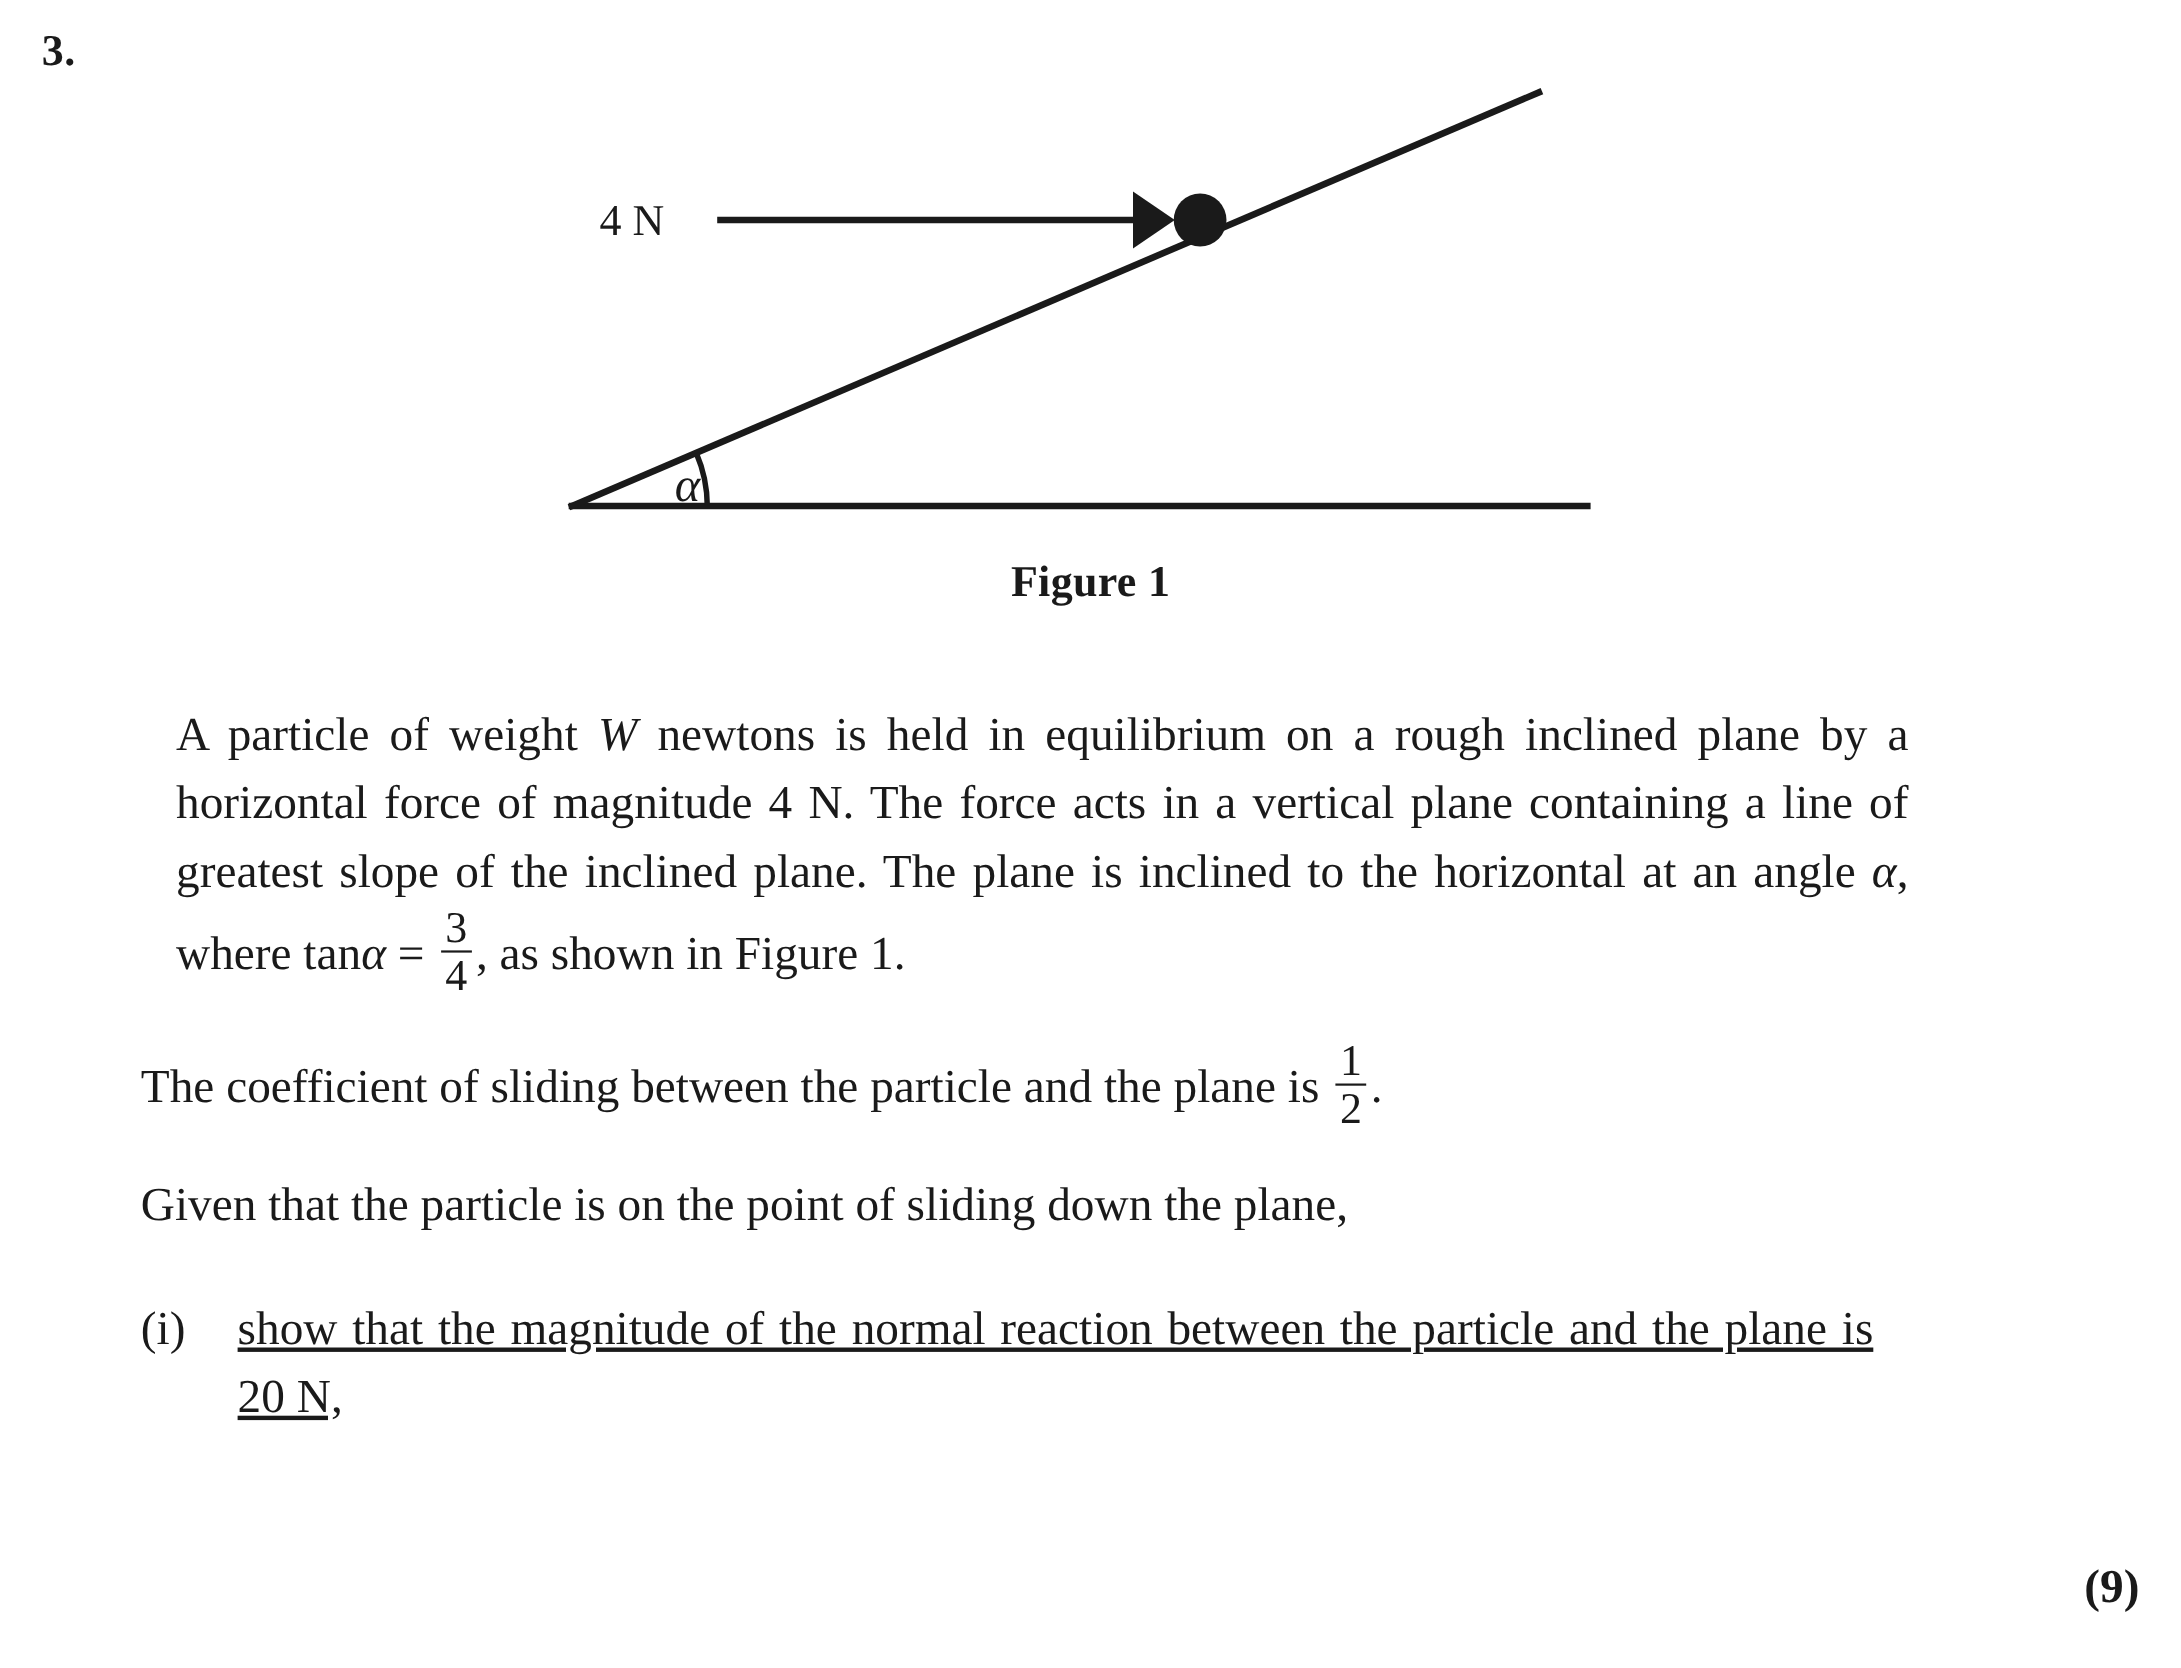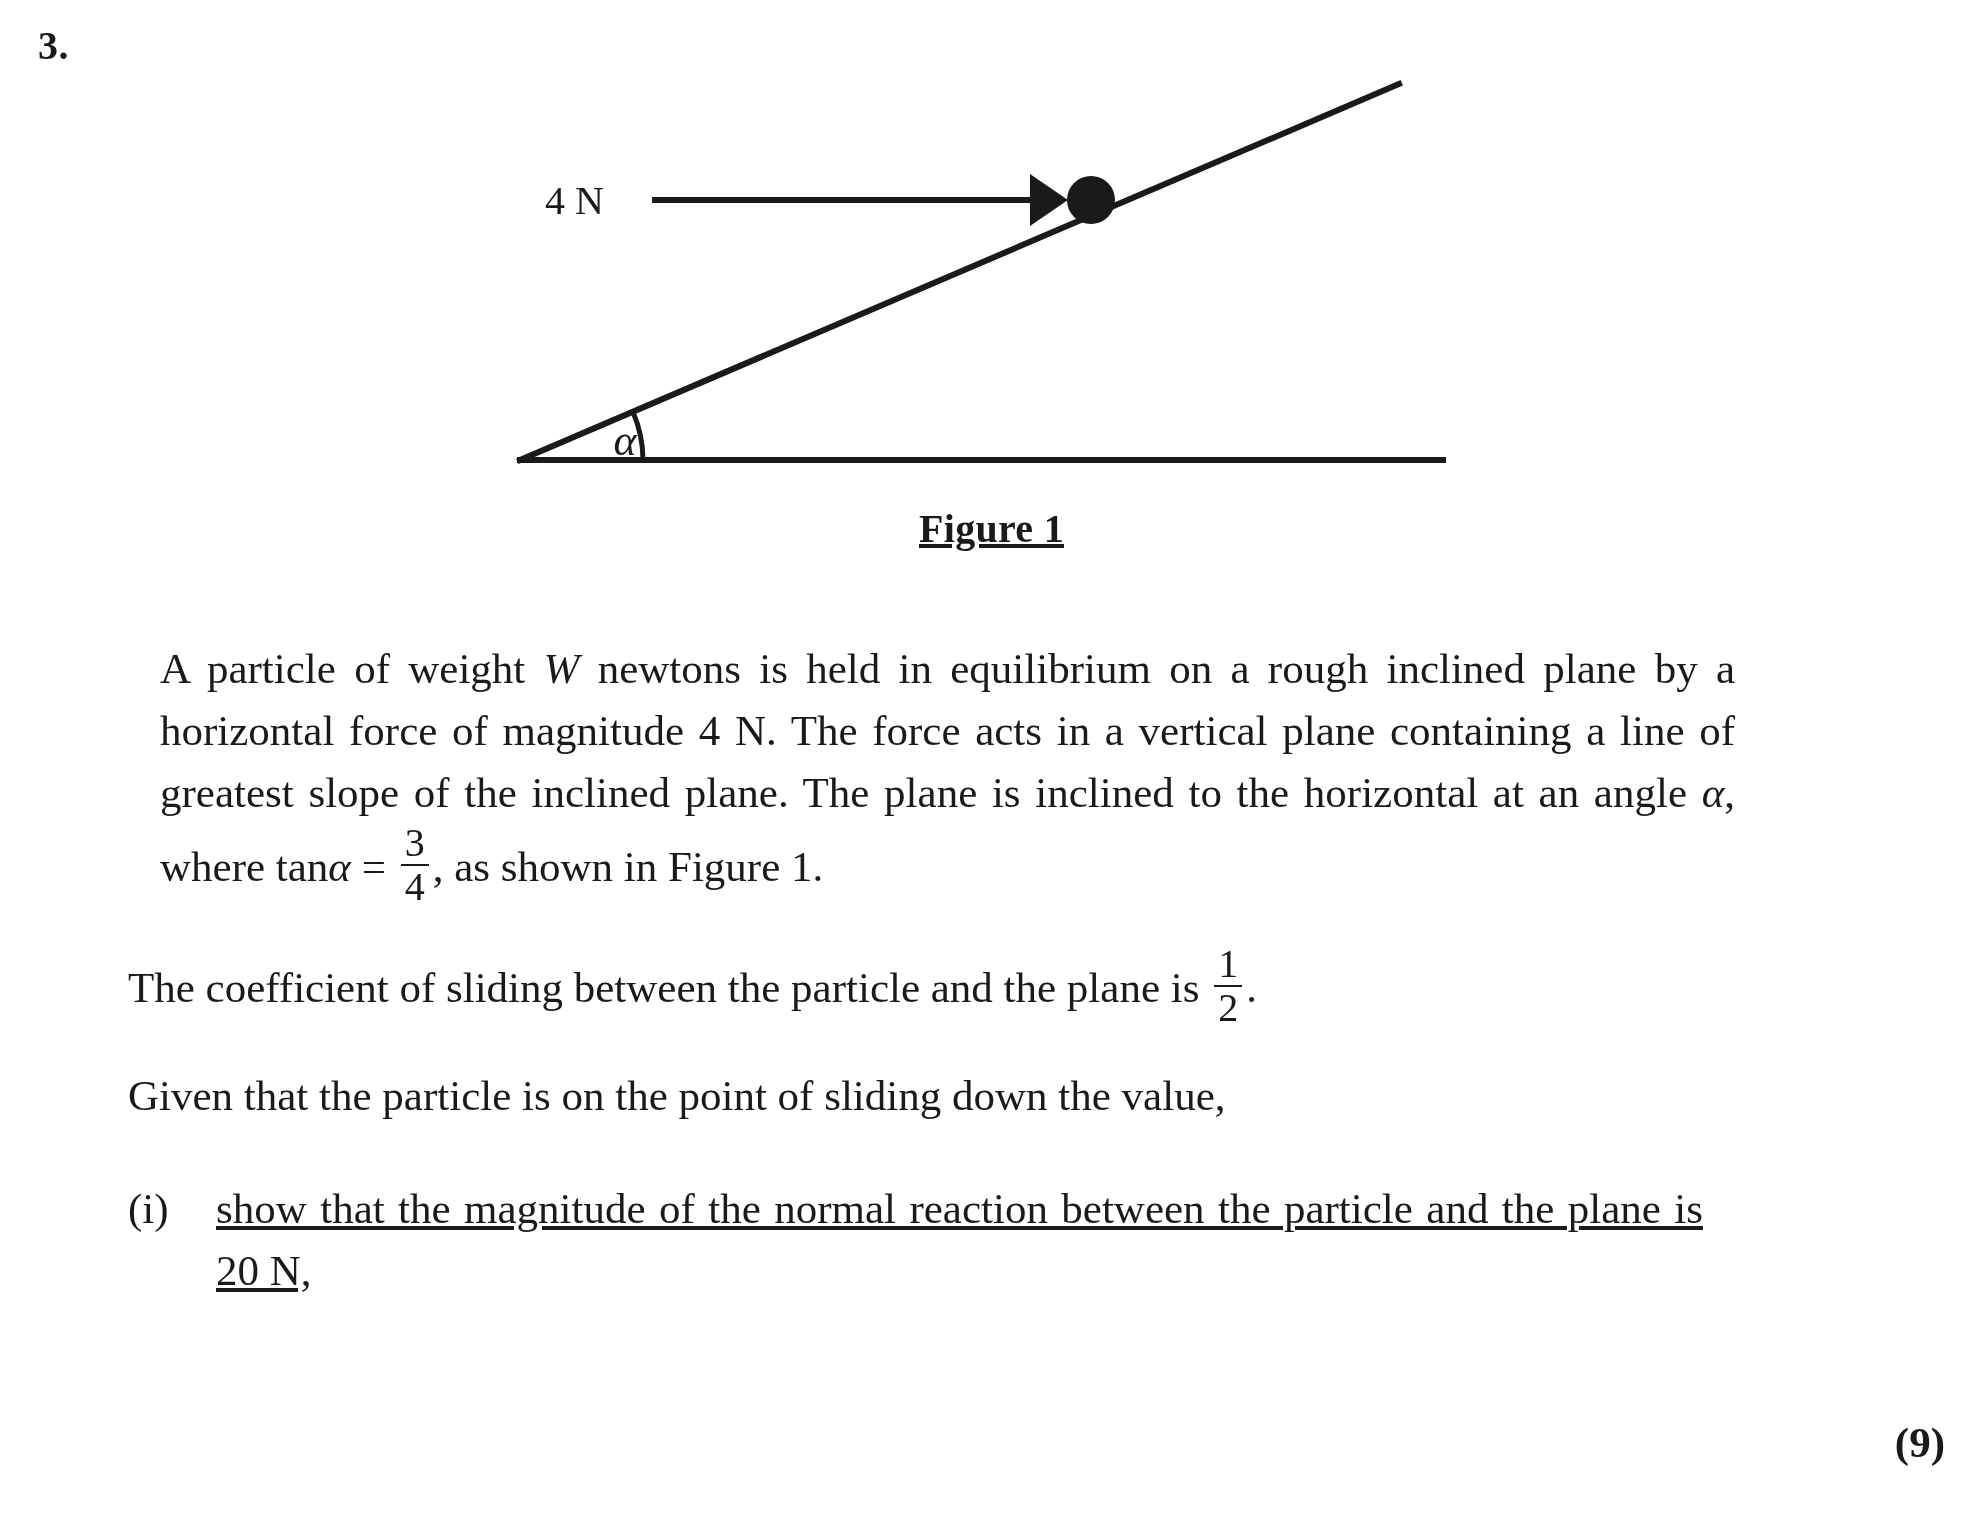--- a/index.html
+++ b/index.html
@@ -45,21 +45,20 @@
   }
   #figure-caption {
     position: absolute;
     left: 0;
     top: 505px;
     width: 1983px;
     text-align: center;
     font-size: 40px;
     font-weight: bold;
     letter-spacing: 0.3px;
-    text-decoration: underline;
   }
   .fig-label {
     font-family: "Liberation Serif", "DejaVu Serif", serif;
     font-size: 40px;
     fill: #1a1a1a;
   }
   .fig-label-italic {
     font-family: "Liberation Serif", "DejaVu Serif", serif;
     font-size: 44px;
     font-style: italic;
@@ -162,21 +161,21 @@
   </div>
 
   <div class="body-text" id="para-intro">
     <span>A particle of weight </span><span class="italic">W</span><span> newtons is held in equilibrium on a rough inclined plane by a horizontal force of magnitude 4 N. The force acts in a vertical plane containing a line of greatest slope of the inclined plane. The plane is inclined to the horizontal at an angle </span><span class="italic">α</span><span>, where tan</span><span class="italic">α</span><span> = </span><span class="frac"><span class="num">3</span><span class="den">4</span></span><span>, as shown in Figure 1.</span>
   </div>
 
   <div class="body-text" id="para-friction">
     <span>The coefficient of sliding between the particle and the plane is </span><span class="frac"><span class="num">1</span><span class="den">2</span></span><span>.</span>
   </div>
 
-  <div class="body-text" id="para-given">Given that the particle is on the point of sliding down the value,</div>
+  <div class="body-text" id="para-given">Given that the particle is on the point of sliding down the plane,</div>
 
   <div class="list-item" id="item-i">
     <span class="marker">(i)</span>
     <span class="item-body">show that the magnitude of the normal reaction between the particle and the plane is 20 N,</span>
   </div>
 
 
   <div id="marks">(9)</div>
 
 </div>

